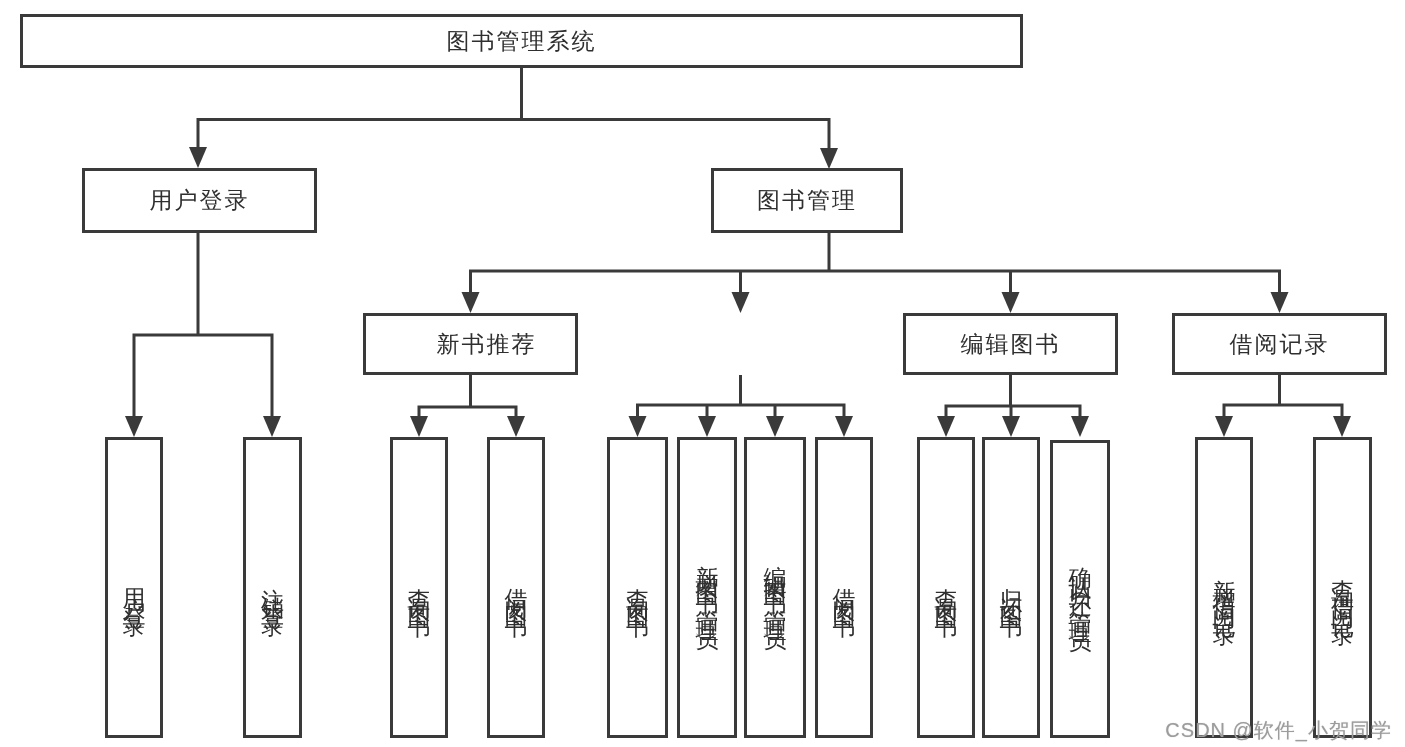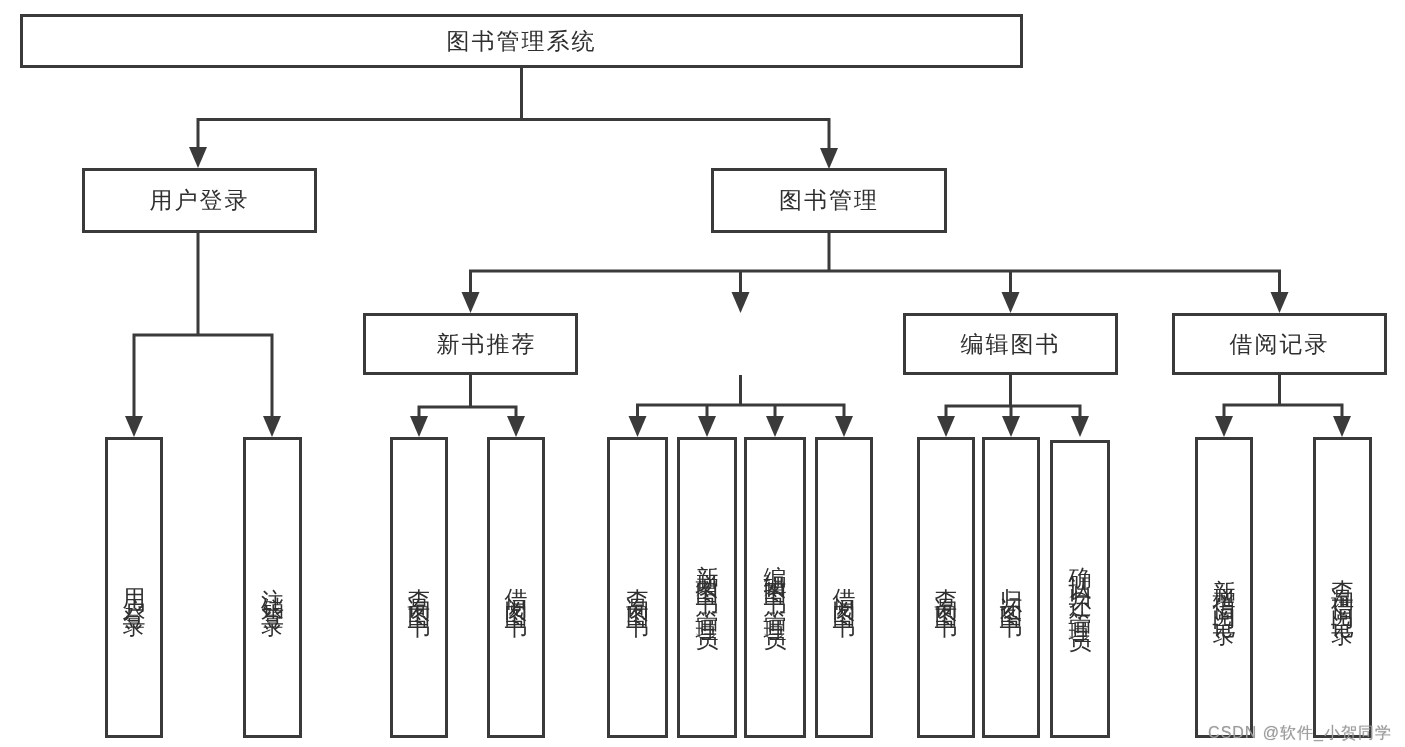--- a/index.html
+++ b/index.html
@@ -33,21 +33,21 @@
     writing-mode: vertical-rl;
     text-orientation: mixed;
     font-size: 23px;
     letter-spacing: 9px;
     line-height: 1;
     white-space: nowrap;
   }
   .watermark {
     position: absolute;
     right: 13px; bottom: 3px;
-    font-size: 16px;
+    font-size: 20px;
     letter-spacing: 1px;
     color: #9c9c9c;
     text-shadow: 0 0 1px rgba(120,120,120,0.45);
     white-space: nowrap;
   }
 </style>
 </head>
 <body>
 
 <div class="screen">
@@ -88,21 +88,21 @@
       <polygon points="1002,416 1020,416 1011,437"></polygon>
       <polygon points="1071,416 1089,416 1080,437"></polygon>
       <polygon points="1215,416 1233,416 1224,437"></polygon>
       <polygon points="1333,416 1351,416 1342,437"></polygon>
     </g>
   </svg>
 
   <div class="node h" style="left:20px; top:14px; width:1003px; height:54px;">图书管理系统</div>
 
   <div class="node h" style="left:82px; top:168px; width:235px; height:65px;">用户登录</div>
-  <div class="node h" style="left:711px; top:168px; width:236px; height:65px;">图书管理</div>
+  <div class="node h" style="left:711px; top:168px; width:192px; height:65px;">图书管理</div>
 
   <div class="node h" style="left:363px; top:313px; width:215px; height:62px;padding-left:32px;">新书推荐</div>
   <div class="node h" style="left:903px; top:313px; width:215px; height:62px;">编辑图书</div>
   <div class="node h" style="left:1172px; top:313px; width:215px; height:62px;">借阅记录</div>
 
   <div class="node v" style="left:105px; top:437px; width:58px; height:301px;">用户登录</div>
   <div class="node v" style="left:243px; top:437px; width:59px; height:301px;">注销登录</div>
 
   <div class="node v" style="left:390px; top:437px; width:58px; height:301px;">查询图书</div>
   <div class="node v" style="left:487px; top:437px; width:58px; height:301px;">借阅图书</div>

